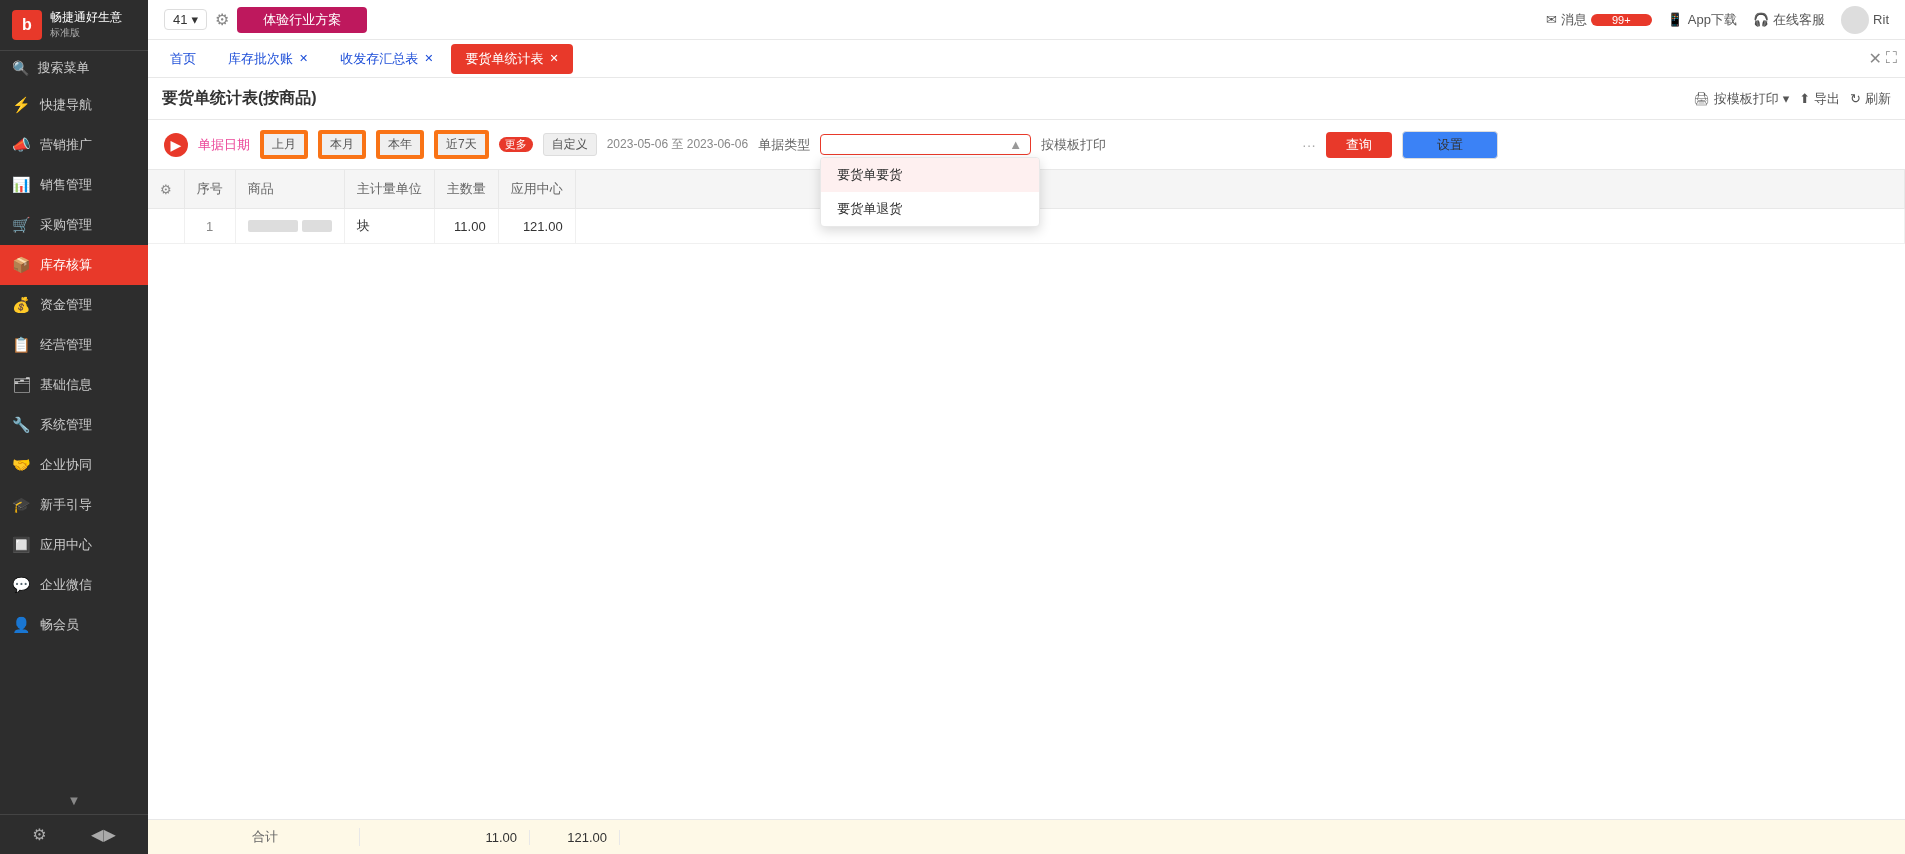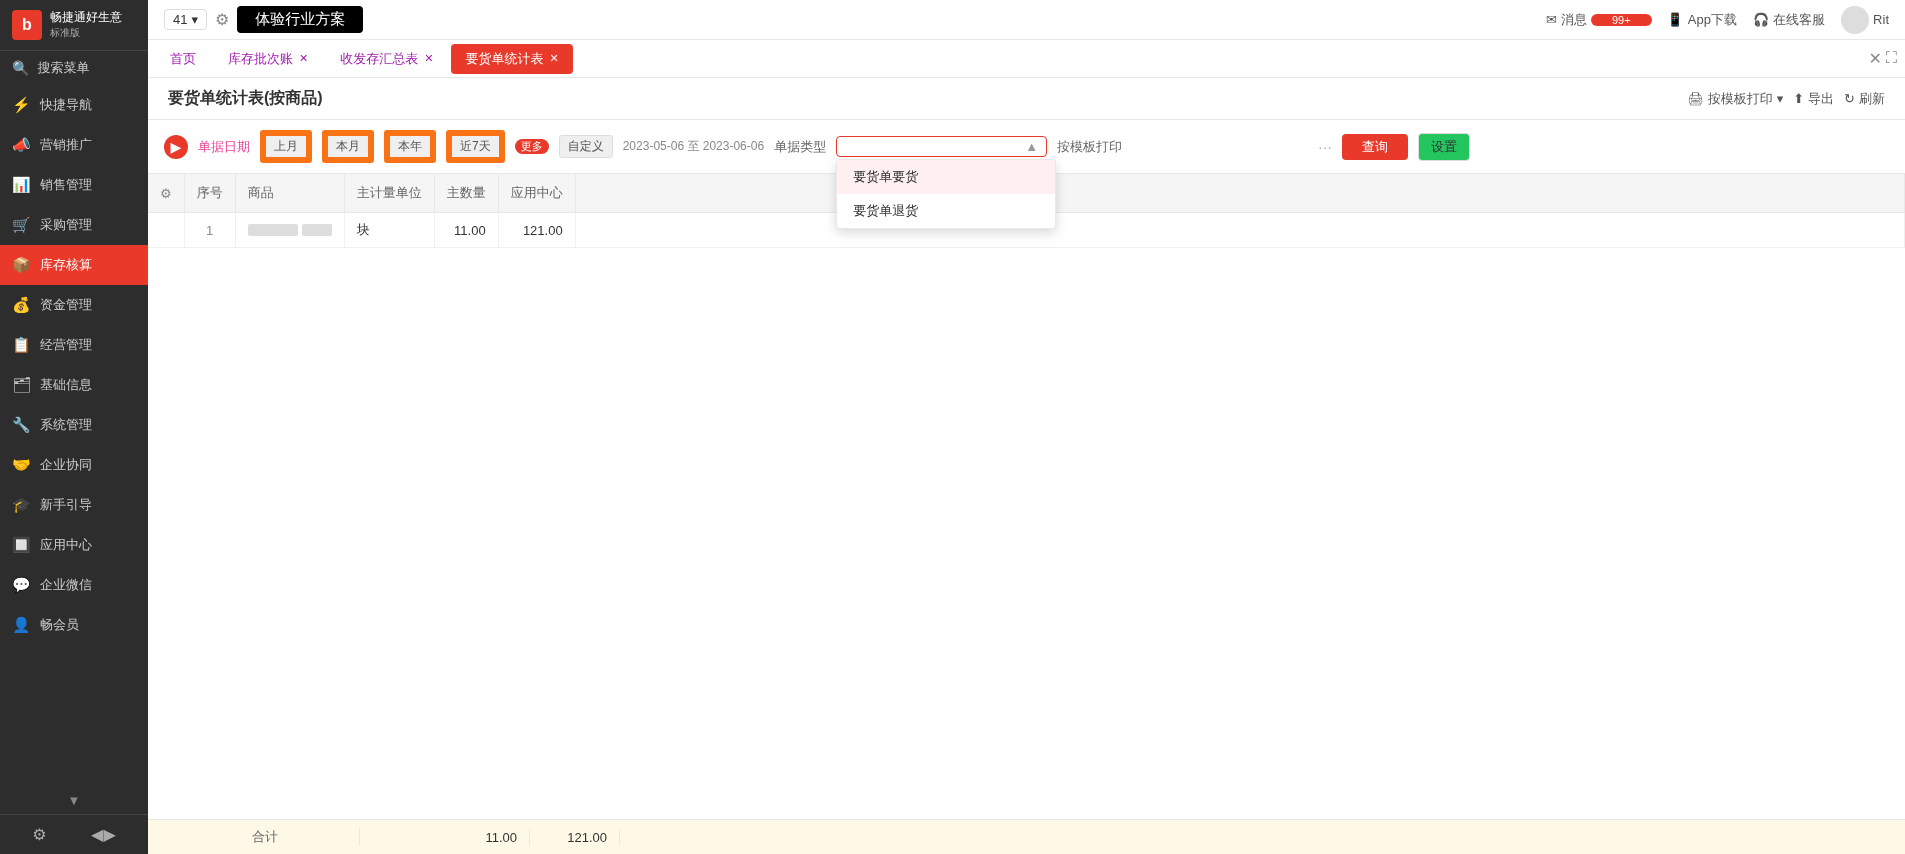--- a/index.html
+++ b/index.html
@@ -26,61 +26,61 @@
     .sidebar-bottom { display: flex; align-items: center; justify-content: space-around; padding: 10px; border-top: 1px solid #444; }
     .sidebar-bottom-icon { color: #aaa; cursor: pointer; font-size: 16px; }
 
     
     .main-content { flex: 1; display: flex; flex-direction: column; overflow: hidden; }
 
     
     .top-bar { height: 40px; background: #fff; display: flex; align-items: center; justify-content: space-between; padding: 0 16px; border-bottom: 1px solid #e8e8e8; flex-shrink: 0; }
     .top-bar-left { display: flex; align-items: center; gap: 8px; }
     .store-selector { display: flex; align-items: center; gap: 4px; color: #333; font-size: 13px; border: 1px solid #ddd; border-radius: 4px; padding: 2px 8px; cursor: pointer; }
-    .trial-btn { background: #000000; color: white; border: none; border-radius: 4px; padding: 4px 18px; cursor: pointer; font-size: 15px; }
+    .trial-btn { background: #be185d; color: white; border: none; border-radius: 4px; padding: 4px 26px; cursor: pointer; font-size: 13px; }
     .settings-icon { color: #888; cursor: pointer; font-size: 16px; }
     .top-bar-right { display: flex; align-items: center; gap: 16px; font-size: 13px; color: #555; }
     .top-bar-right-item { display: flex; align-items: center; gap: 4px; cursor: pointer; }
     .badge { background: #e8392a; color: white; border-radius: 10px; padding: 0 21px; font-size: 11px; }
     .user-avatar { width: 28px; height: 28px; background: #ddd; border-radius: 50%; }
 
     
     .tab-bar { height: 38px; background: #fff; display: flex; align-items: center; padding: 0 8px; border-bottom: 1px solid #e8e8e8; flex-shrink: 0; gap: 4px; }
-    .tab { display: flex; align-items: center; padding: 6px 14px; border-radius: 4px 4px 0 0; cursor: pointer; font-size: 13px; color: #a21caf; gap: 4px; }
+    .tab { display: flex; align-items: center; padding: 6px 14px; border-radius: 4px 4px 0 0; cursor: pointer; font-size: 13px; color: #1d4ed8; gap: 4px; }
     .tab.active { background: #e8392a; color: white; border-radius: 4px; }
     .tab-close { font-size: 11px; cursor: pointer; margin-left: 2px; }
     .tab-expand { margin-left: auto; display: flex; gap: 4px; }
     .tab-expand-btn { cursor: pointer; color: #888; font-size: 16px; }
 
     
     .page-content { flex: 1; background: #f5f5f5; overflow-y: auto; display: flex; flex-direction: column; }
 
     
-    .page-header { background: #fff; padding: 10px 20px; display: flex; align-items: center; justify-content: space-between; border-bottom: 1px solid #e8e8e8; flex-shrink: 0; }
+    .page-header { background: #fff; padding: 10px 14px; display: flex; align-items: center; justify-content: space-between; border-bottom: 1px solid #e8e8e8; flex-shrink: 0; }
     .page-title { font-size: 16px; font-weight: 600; color: #333; }
     .page-actions { display: flex; align-items: center; gap: 10px; }
     .page-action-btn { display: flex; align-items: center; gap: 4px; color: #555; cursor: pointer; font-size: 13px; }
 
     
     .filter-bar { background: #fff; padding: 10px 16px; display: flex; align-items: center; gap: 10px; border-bottom: 1px solid #e8e8e8; flex-shrink: 0; flex-wrap: wrap; position: relative; }
     .filter-expand-btn { width: 24px; height: 24px; background: #e8392a; color: white; border-radius: 50%; display: flex; align-items: center; justify-content: center; cursor: pointer; font-size: 14px; flex-shrink: 0; }
     .filter-label { color: #ec4899; font-size: 13px; flex-shrink: 0; }
-    .date-btn { padding: 2px 8px; border: 6px solid #f97316; border-radius: 3px; cursor: pointer; font-size: 12px; color: #555; }
+    .date-btn { padding: 2px 8px; border: 4px solid #f97316; border-radius: 3px; cursor: pointer; font-size: 12px; color: #555; }
     .date-range { color: #888; font-size: 12px; }
     .more-badge { background: #e8392a; color: white; border-radius: 10px; padding: 0 6px; font-size: 11px; }
     .custom-btn { padding: 2px 8px; border: 1px solid #ddd; border-radius: 3px; cursor: pointer; font-size: 12px; color: #555; }
     .filter-type-label { color: #666; font-size: 13px; flex-shrink: 0; }
     .filter-type-input { position: relative; display: flex; align-items: center; border: 1px solid #e8392a; border-radius: 4px; padding: 2px 8px; min-width: 200px; }
     .filter-type-input input { border: none; outline: none; font-size: 13px; width: 100%; }
     .filter-type-input .caret { cursor: pointer; color: #999; }
     .warehouse-label { color: #666; font-size: 13px; }
     .warehouse-input { border: none; outline: none; color: #333; font-size: 13px; min-width: 100px; cursor: pointer; }
     .warehouse-more { color: #aaa; cursor: pointer; font-size: 14px; }
     .query-btn { background: #e8392a; color: white; border: none; border-radius: 4px; padding: 4px 20px; cursor: pointer; font-size: 13px; }
-    .settings-btn { background: #22c55e; color: #333; border: 1px solid #ddd; border-radius: 4px; padding: 4px 12px; cursor: pointer; font-size: 13px; }
+    .settings-btn { background: #3b82f6; color: #333; border: 1px solid #ddd; border-radius: 4px; padding: 4px 34px; cursor: pointer; font-size: 13px; }
     .dropdown-menu { position: absolute; top: 100%; left: 0; background: white; border: 1px solid #e8e8e8; border-radius: 4px; box-shadow: 0 4px 12px rgba(0,0,0,0.15); z-index: 200; min-width: 200px; overflow: hidden; }
     .dropdown-item { padding: 8px 16px; cursor: pointer; font-size: 13px; color: #333; }
     .dropdown-item.highlighted { background: #fef0f0; }
 
     
     .table-area { flex: 1; background: #fff; margin: 0; overflow: hidden; display: flex; flex-direction: column; }
     .table-wrapper { flex: 1; overflow: auto; }
     table { width: 100%; border-collapse: collapse; }
     thead tr { background: #f5f5f5; }
     th { padding: 10px 12px; text-align: left; font-size: 13px; color: #666; font-weight: normal; border-bottom: 1px solid #e8e8e8; border-right: 1px solid #e8e8e8; white-space: nowrap; }

